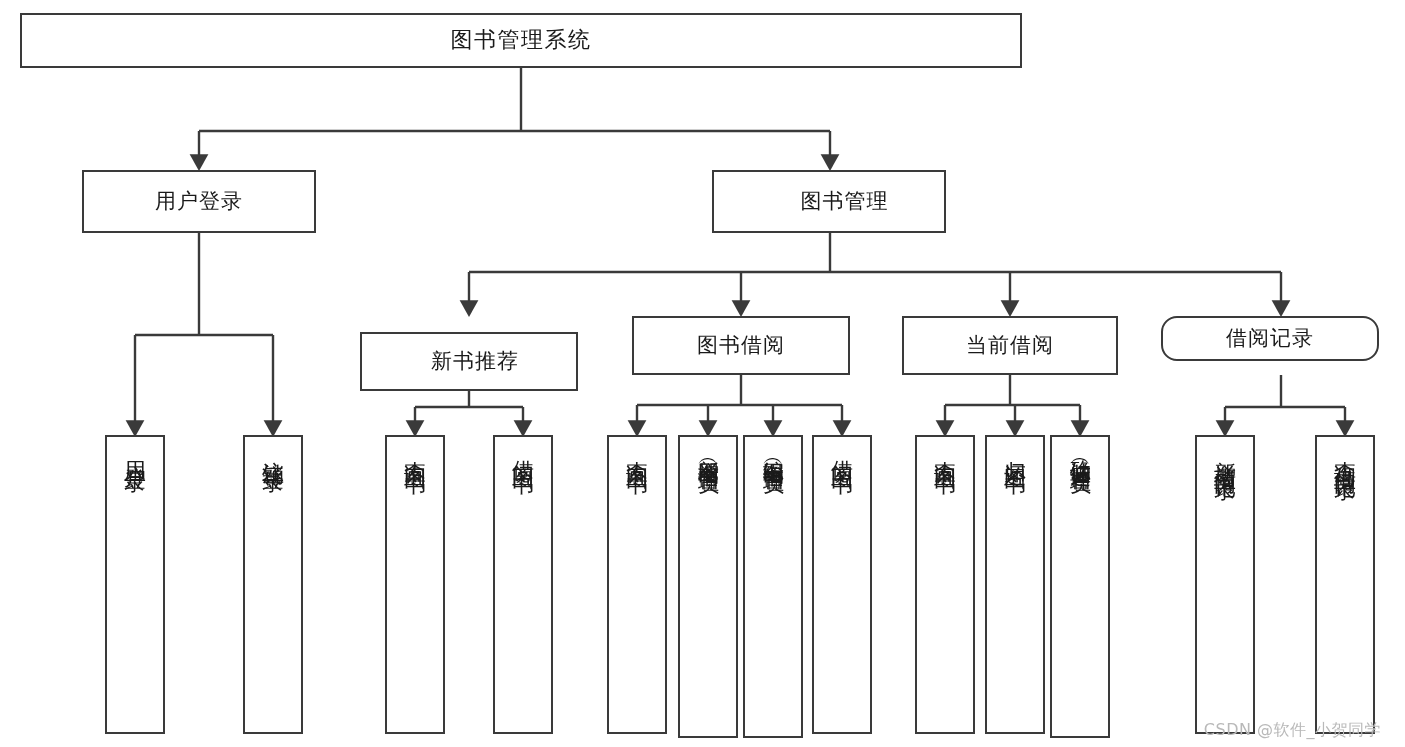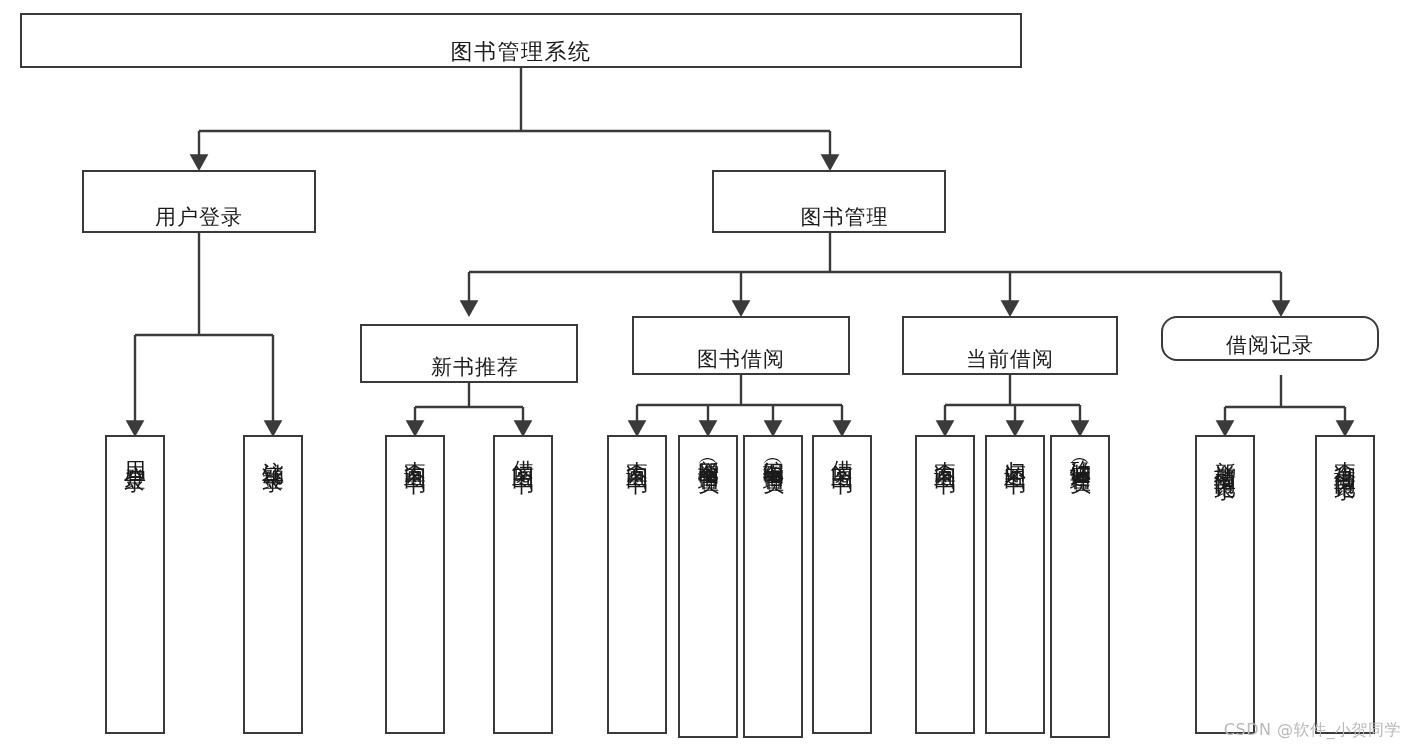--- a/index.html
+++ b/index.html
@@ -25,21 +25,21 @@
     width: 1405px;
     height: 747px;
     pointer-events: none;
   }
   .node {
     position: absolute;
     box-sizing: border-box;
     background: #ffffff;
     border: 2px solid #3a3a3a;
     display: flex;
-    align-items: flex-end;
+    align-items: center;
     justify-content: center;
     color: #1a1a1a;
   }
   .node-label {
     display: block;
     text-align: center;
     line-height: 1.28;
     color: #1a1a1a;
   }
   
@@ -65,21 +65,21 @@
     letter-spacing: 4px;
     line-height: 1;
     white-space: nowrap;
   }
   .node.vert.tall .node-label {
     font-size: 21px;
     letter-spacing: 2px;
   }
   #watermark {
     position: absolute;
-    right: 4px;
+    right: 24px;
     bottom: 6px;
     font-size: 16px;
     color: #b9b9b9;
     letter-spacing: 0.5px;
     white-space: nowrap;
   }
 </style>
 </head>
 <body>
 
@@ -139,21 +139,21 @@
     <span class="node-label">图书管理系统</span>
   </div>
 
   <div class="node horiz" style="left:82px; top:170px; width:234px; height:63px;">
     <span class="node-label">用户登录</span>
   </div>
   <div class="node horiz" style="left:712px; top:170px; width:234px; height:63px;padding-left:31px;">
     <span class="node-label">图书管理</span>
   </div>
 
-  <div class="node horiz" style="left:360px; top:324px; width:218px; height:59px;padding-left:12px;">
+  <div class="node horiz" style="left:360px; top:332px; width:218px; height:59px;padding-left:12px;">
     <span class="node-label">新书推荐</span>
   </div>
   <div class="node horiz" style="left:902px; top:316px; width:216px; height:59px;">
     <span class="node-label">当前借阅</span>
   </div>
   <div class="node horiz" style="left:632px; top:316px; width:218px; height:59px;">
     <span class="node-label">图书借阅</span>
   </div>
   <div class="node horiz" style="left:1161px; top:316px; width:218px; height:45px;border-radius:16px;">
     <span class="node-label">借阅记录</span>

